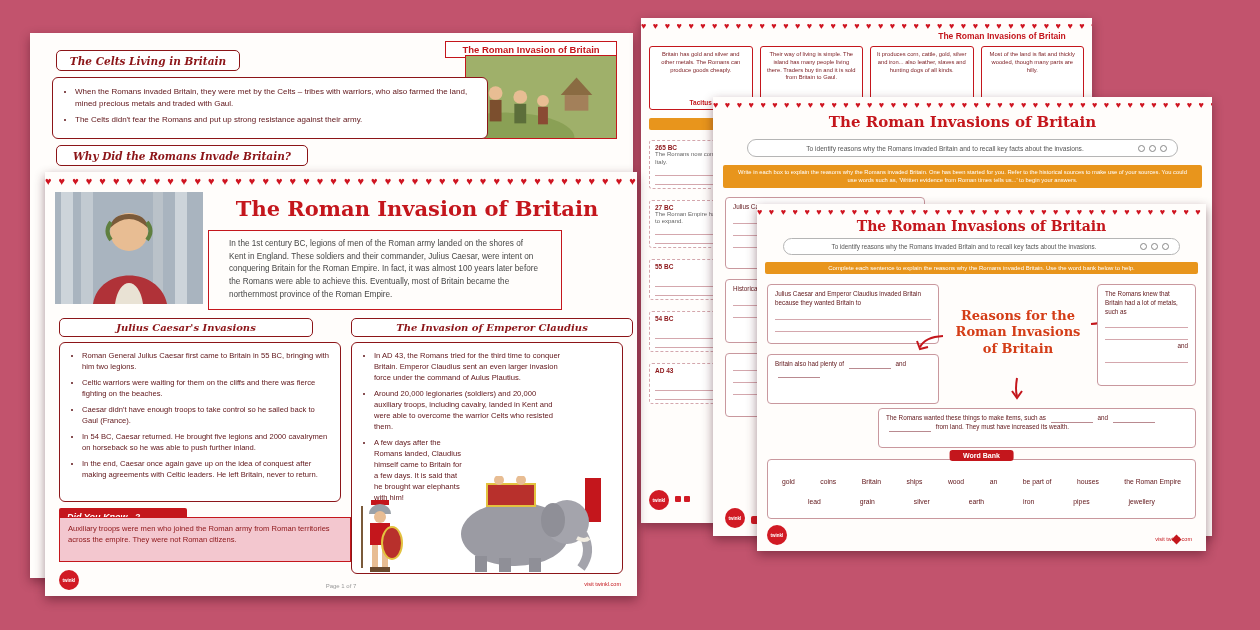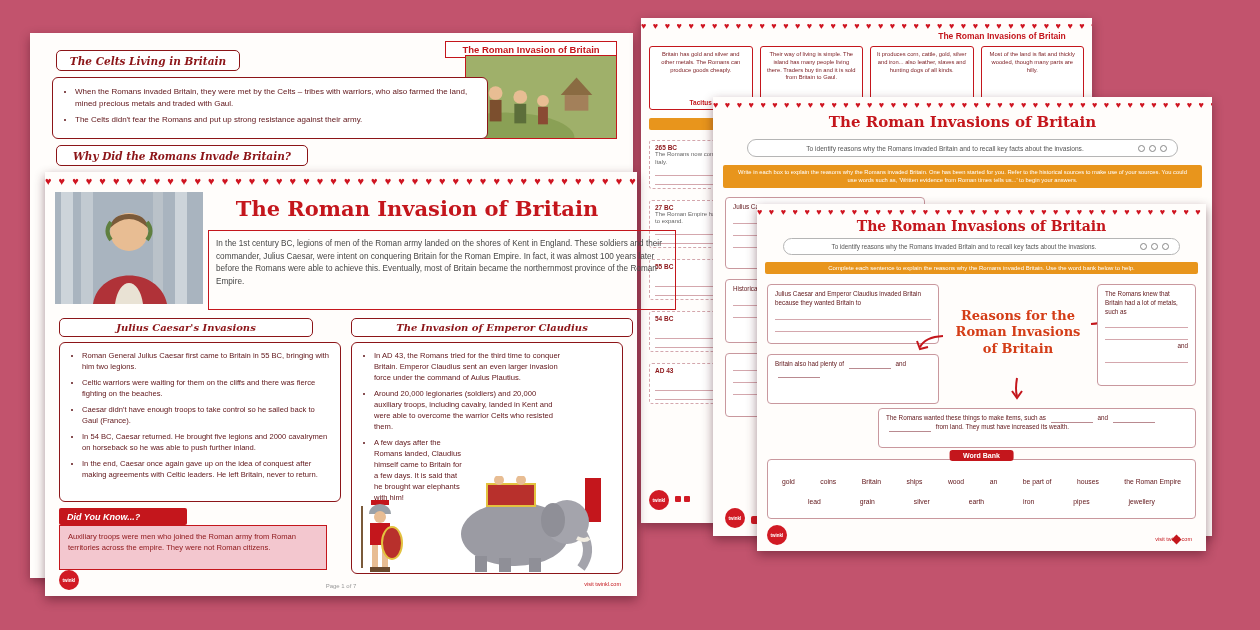--- a/index.html
+++ b/index.html
@@ -27,30 +27,30 @@
   .bullets-box{position:absolute;border:1.2px solid #8c1518;border-radius:6px;background:#fff;}
   .bullets-a{left:22px;top:44px;width:436px;height:62px;padding:8px 10px;}
   ul.bullets{margin:0;padding-left:12px;color:#5f1418;}
   .bullets-a ul.bullets{font-size:8px;line-height:1.45;}
   ul.bullets li{margin-bottom:5px;}
   .celts-img{position:absolute;right:16px;top:22px;width:152px;height:84px;border:1px solid #c4161c;}
 
   .emperor{position:absolute;left:10px;top:20px;width:148px;height:112px;}
   .main-title{position:absolute;left:163px;top:24px;width:418px;margin:0;text-align:center;
               font-family:"DejaVu Serif",serif;font-size:21px;color:#c4161c;}
-  .intro-box{position:absolute;left:163px;top:58px;width:468px;height:80px;border:1px solid #c4161c;
-             padding:7px 7px;font-size:8.2px;line-height:1.55;color:#474747;}
+  .intro-box{position:absolute;left:163px;top:58px;width:354px;height:80px;border:1px solid #c4161c;
+             padding:7px 20px;font-size:8.2px;line-height:1.55;color:#474747;}
   .hb-jul{left:14px;top:146px;width:254px;height:19px;font-size:10px;}
   .hb-cla{left:306px;top:146px;width:282px;height:19px;font-size:10px;}
   .jul-box{left:14px;top:170px;width:282px;height:160px;padding:7px 10px;}
   .cla-box{left:306px;top:170px;width:272px;height:232px;padding:7px 10px;}
   .jul-box ul.bullets,.cla-box ul.bullets{font-size:7.6px;line-height:1.45;}
   .dyk-label{position:absolute;left:14px;top:336px;width:128px;height:17px;background:#c4161c;color:#fff;
              font-style:italic;font-weight:bold;font-size:9px;display:flex;align-items:center;padding-left:8px;border-radius:2px;}
-  .dyk-box{position:absolute;left:14px;top:353px;width:268px;height:45px;background:#f3c7cf;border:1px solid #c4161c;
+  .dyk-box{position:absolute;left:14px;top:345px;width:292px;height:45px;background:#f3c7cf;border:1px solid #c4161c;
            color:#8c1518;font-size:7.6px;line-height:1.5;padding:5px 8px;}
   .soldier{position:absolute;left:312px;top:326px;width:46px;height:76px;z-index:5;}
   .elephant{position:absolute;left:392px;top:304px;width:172px;height:96px;}
 
   .badge{position:absolute;width:20px;height:20px;border-radius:50%;background:#d11a24;color:#fff;
          display:flex;align-items:center;justify-content:center;font-size:4.5px;font-weight:bold;}
   .page-b .badge{left:14px;top:398px;}
   .page-c .badge{left:8px;top:472px;}
   .page-d .badge{left:12px;bottom:8px;}
   .page-e .badge{left:10px;bottom:6px;}

